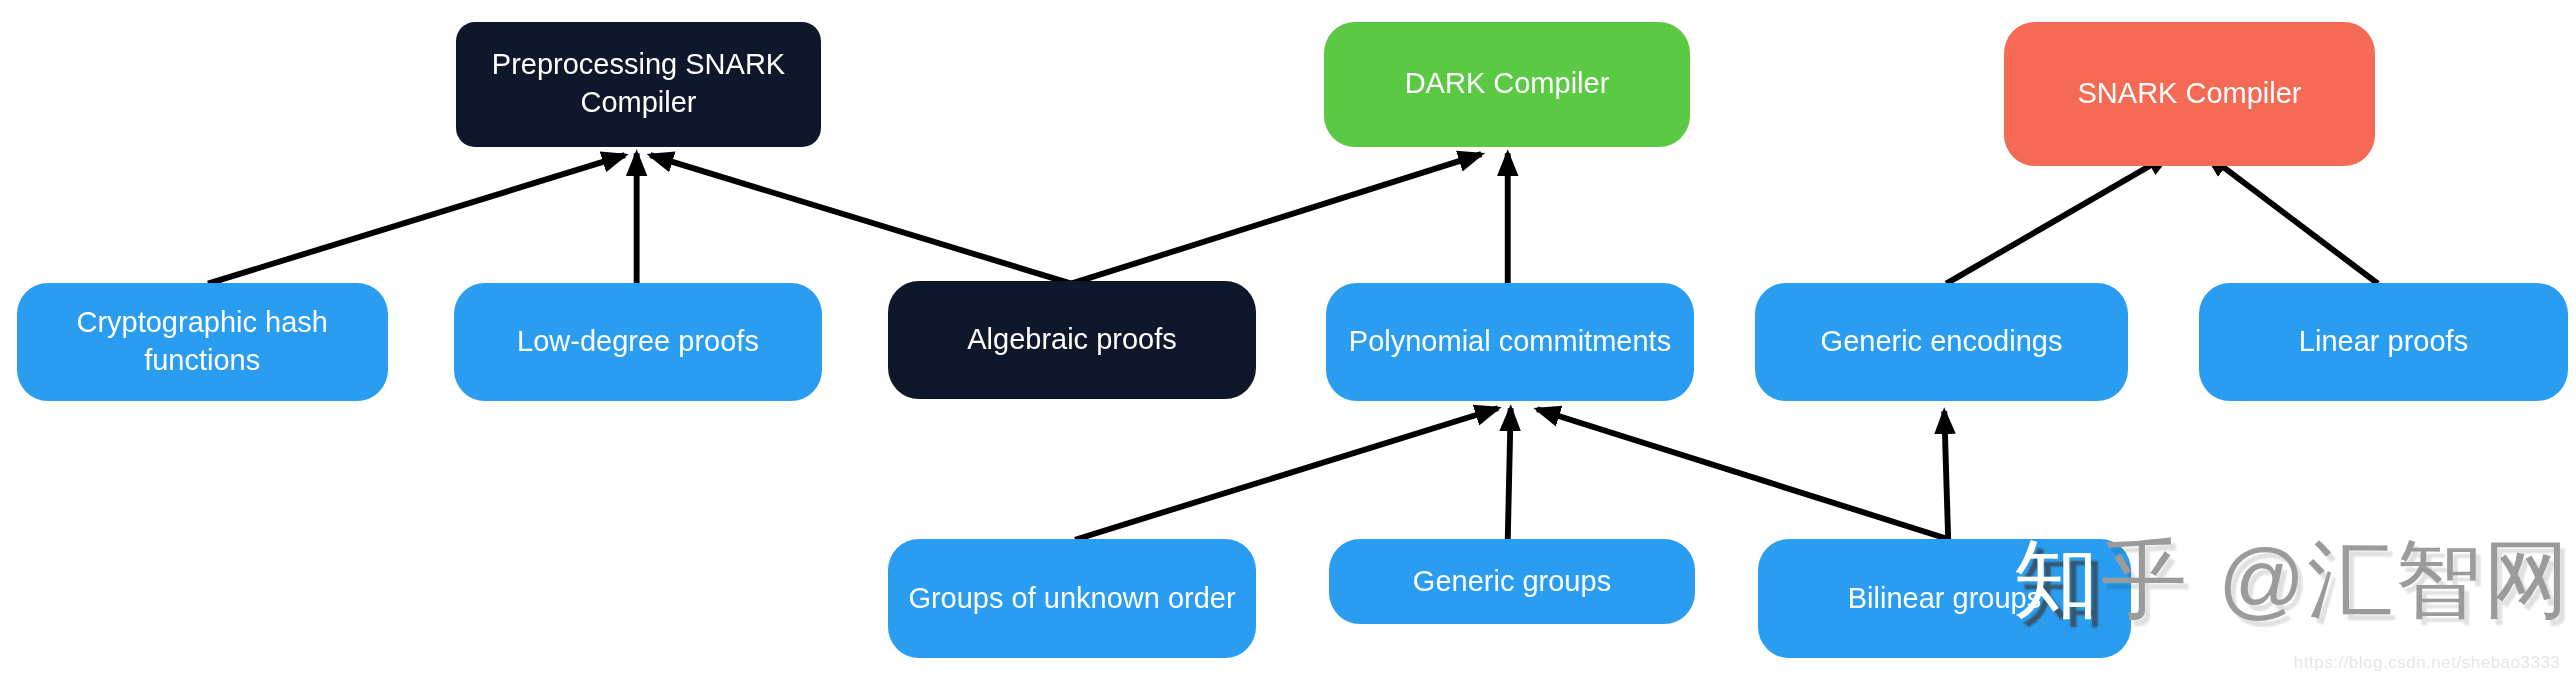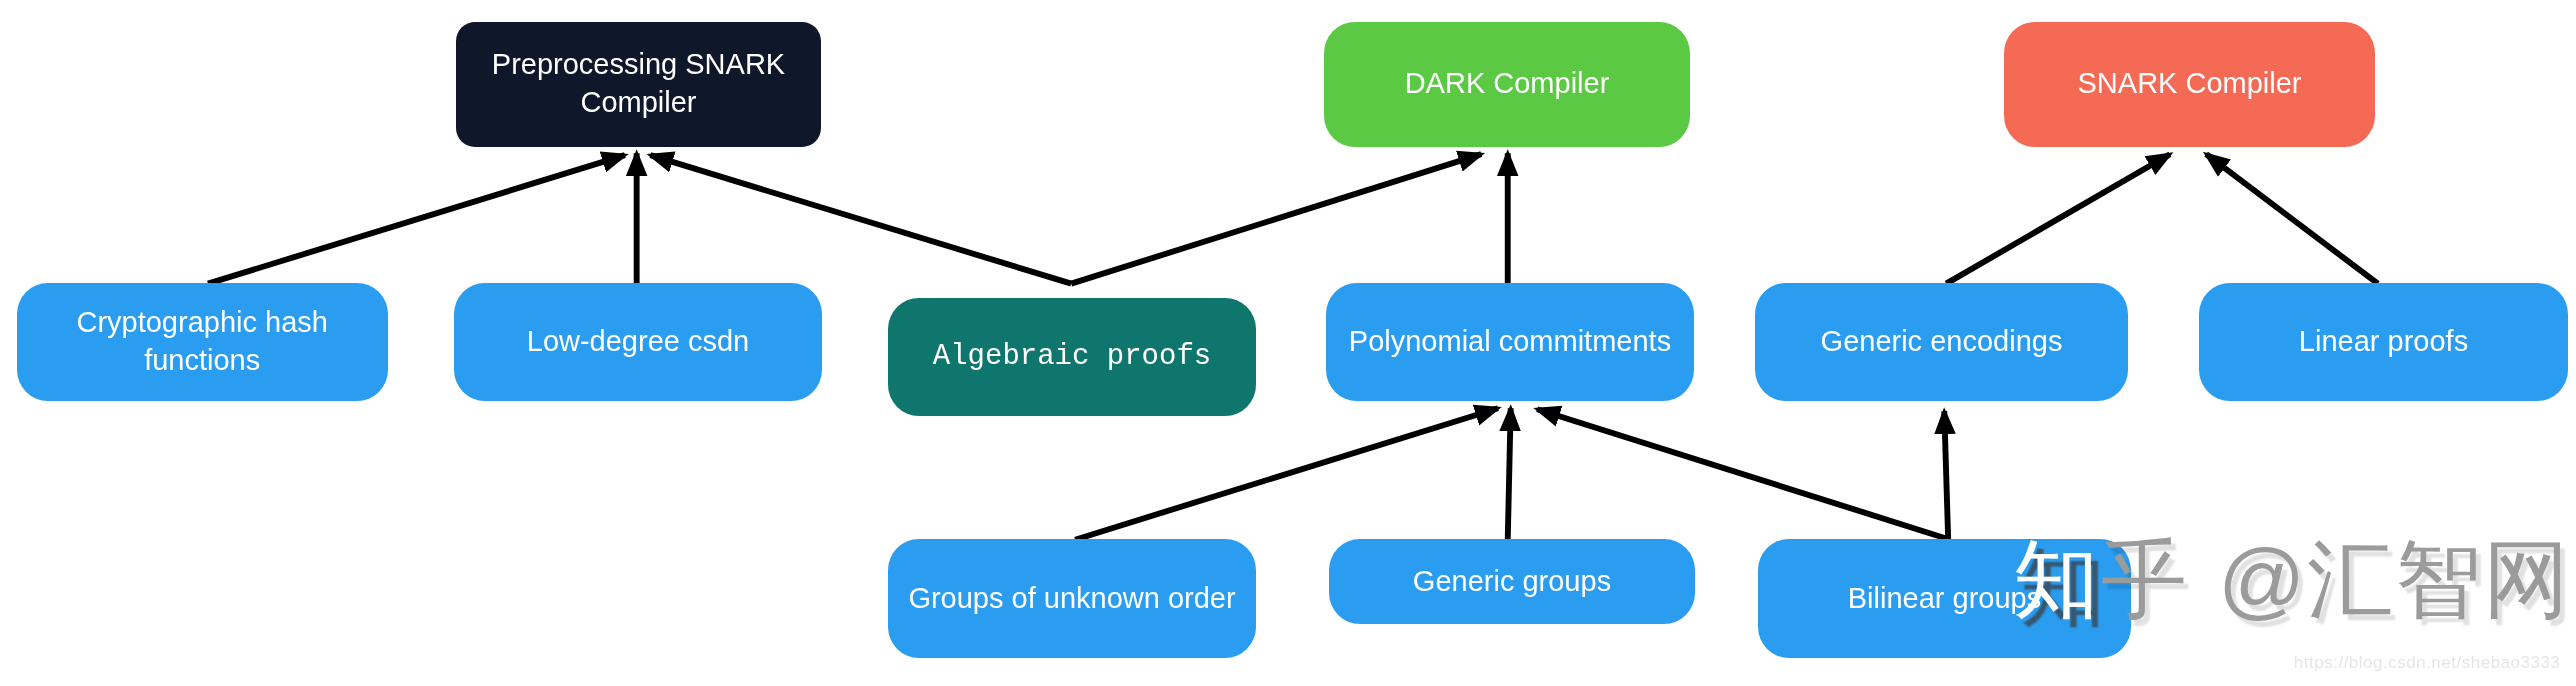--- a/index.html
+++ b/index.html
@@ -51,30 +51,30 @@
       <line x1="1986" y1="550" x2="1982" y2="419" class="edge" stroke="#000000" marker-end="url(#arrowhead)"></line>
     </svg>
 
   <div>
       <div class="node" style="left: 456px; top: 21.6px; width: 365px; height: 125px; background: #0f172a; color: rgb(255, 255, 255); border-radius: 19px;">
         <span>Preprocessing SNARK Compiler</span>
       </div>
       <div class="node" style="left: 1324px; top: 21.6px; width: 366px; height: 125px; background: rgb(92, 201, 68); color: rgb(255, 255, 255);">
         <span>DARK Compiler</span>
       </div>
-      <div class="node" style="left: 2004px; top: 21.6px; width: 371px; height: 125px; background: rgb(245, 106, 85); color: rgb(255, 255, 255);">
+      <div class="node" style="left: 2004px; top: 21.6px; width: 371px; height: 144px; background: rgb(245, 106, 85); color: rgb(255, 255, 255);">
         <span>SNARK Compiler</span>
       </div>
       <div class="node" style="left: 16.7px; top: 283px; width: 371px; height: 118px; background: rgb(42, 157, 241); color: rgb(255, 255, 255);">
         <span>Cryptographic hash functions</span>
       </div>
       <div class="node" style="left: 454px; top: 283px; width: 368px; height: 118px; background: rgb(42, 157, 241); color: rgb(255, 255, 255);">
-        <span>Low-degree csdn</span>
+        <span>Low-degree proofs</span>
       </div>
-      <div class="node" style="left: 888px; top: 298px; width: 368px; height: 118px; background: #0f766e; color: rgb(255, 255, 255); font-family: Liberation Mono, monospace;">
+      <div class="node" style="left: 888px; top: 281px; width: 368px; height: 118px; background: #0f172a; color: rgb(255, 255, 255);">
         <span>Algebraic proofs</span>
       </div>
       <div class="node" style="left: 1326px; top: 283px; width: 368px; height: 118px; background: rgb(42, 157, 241); color: rgb(255, 255, 255);">
         <span>Polynomial commitments</span>
       </div>
       <div class="node" style="left: 1755px; top: 283px; width: 373px; height: 118px; background: rgb(42, 157, 241); color: rgb(255, 255, 255);">
         <span>Generic encodings</span>
       </div>
       <div class="node" style="left: 2199px; top: 283px; width: 369px; height: 118px; background: rgb(42, 157, 241); color: rgb(255, 255, 255);">
         <span>Linear proofs</span>

